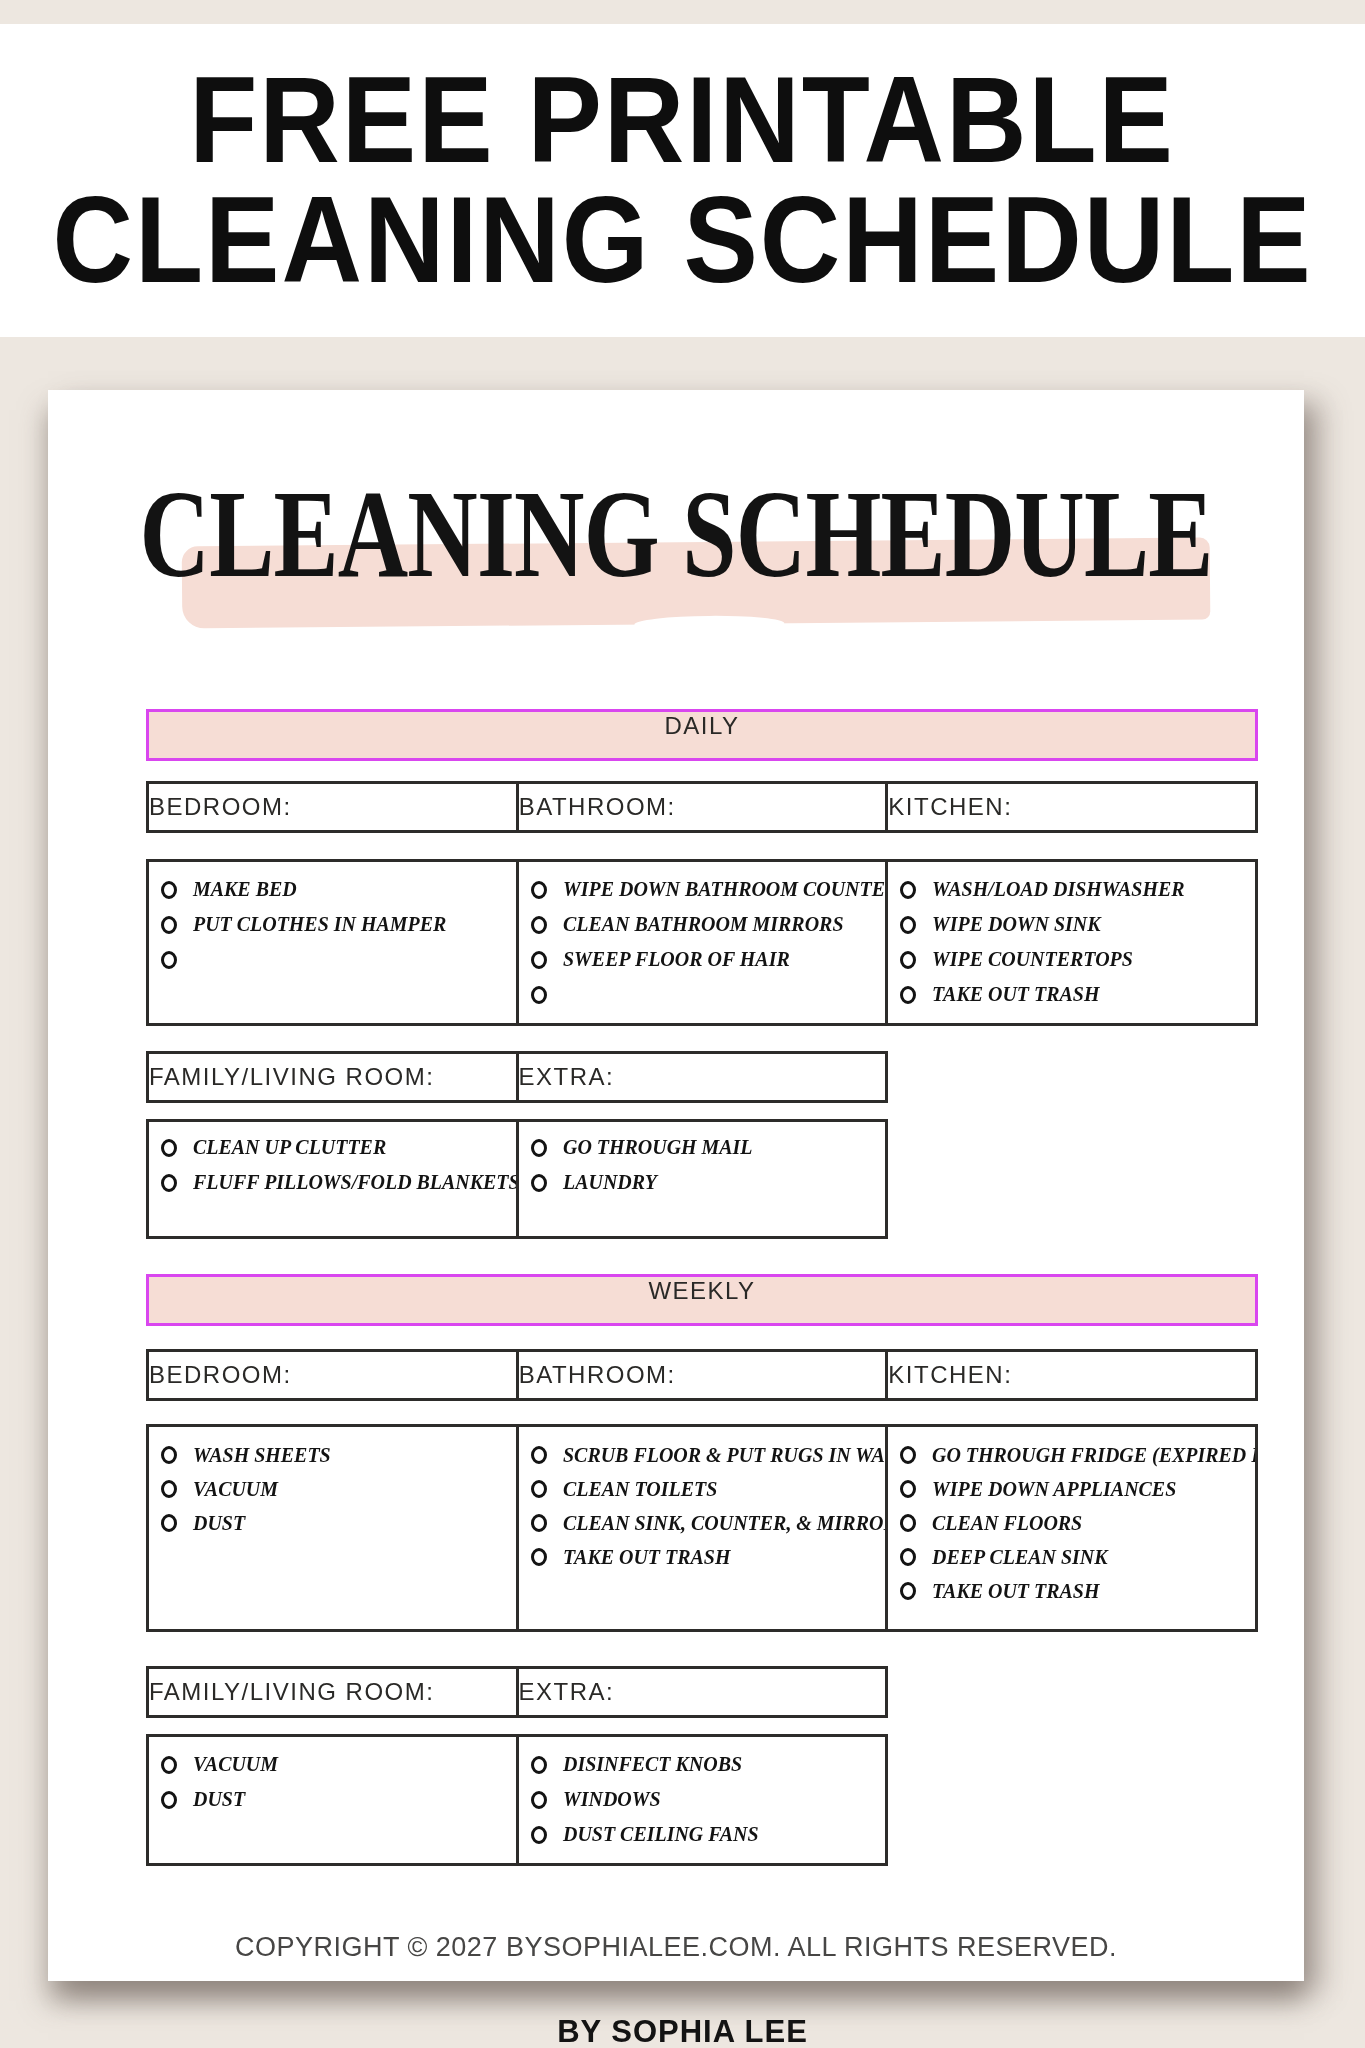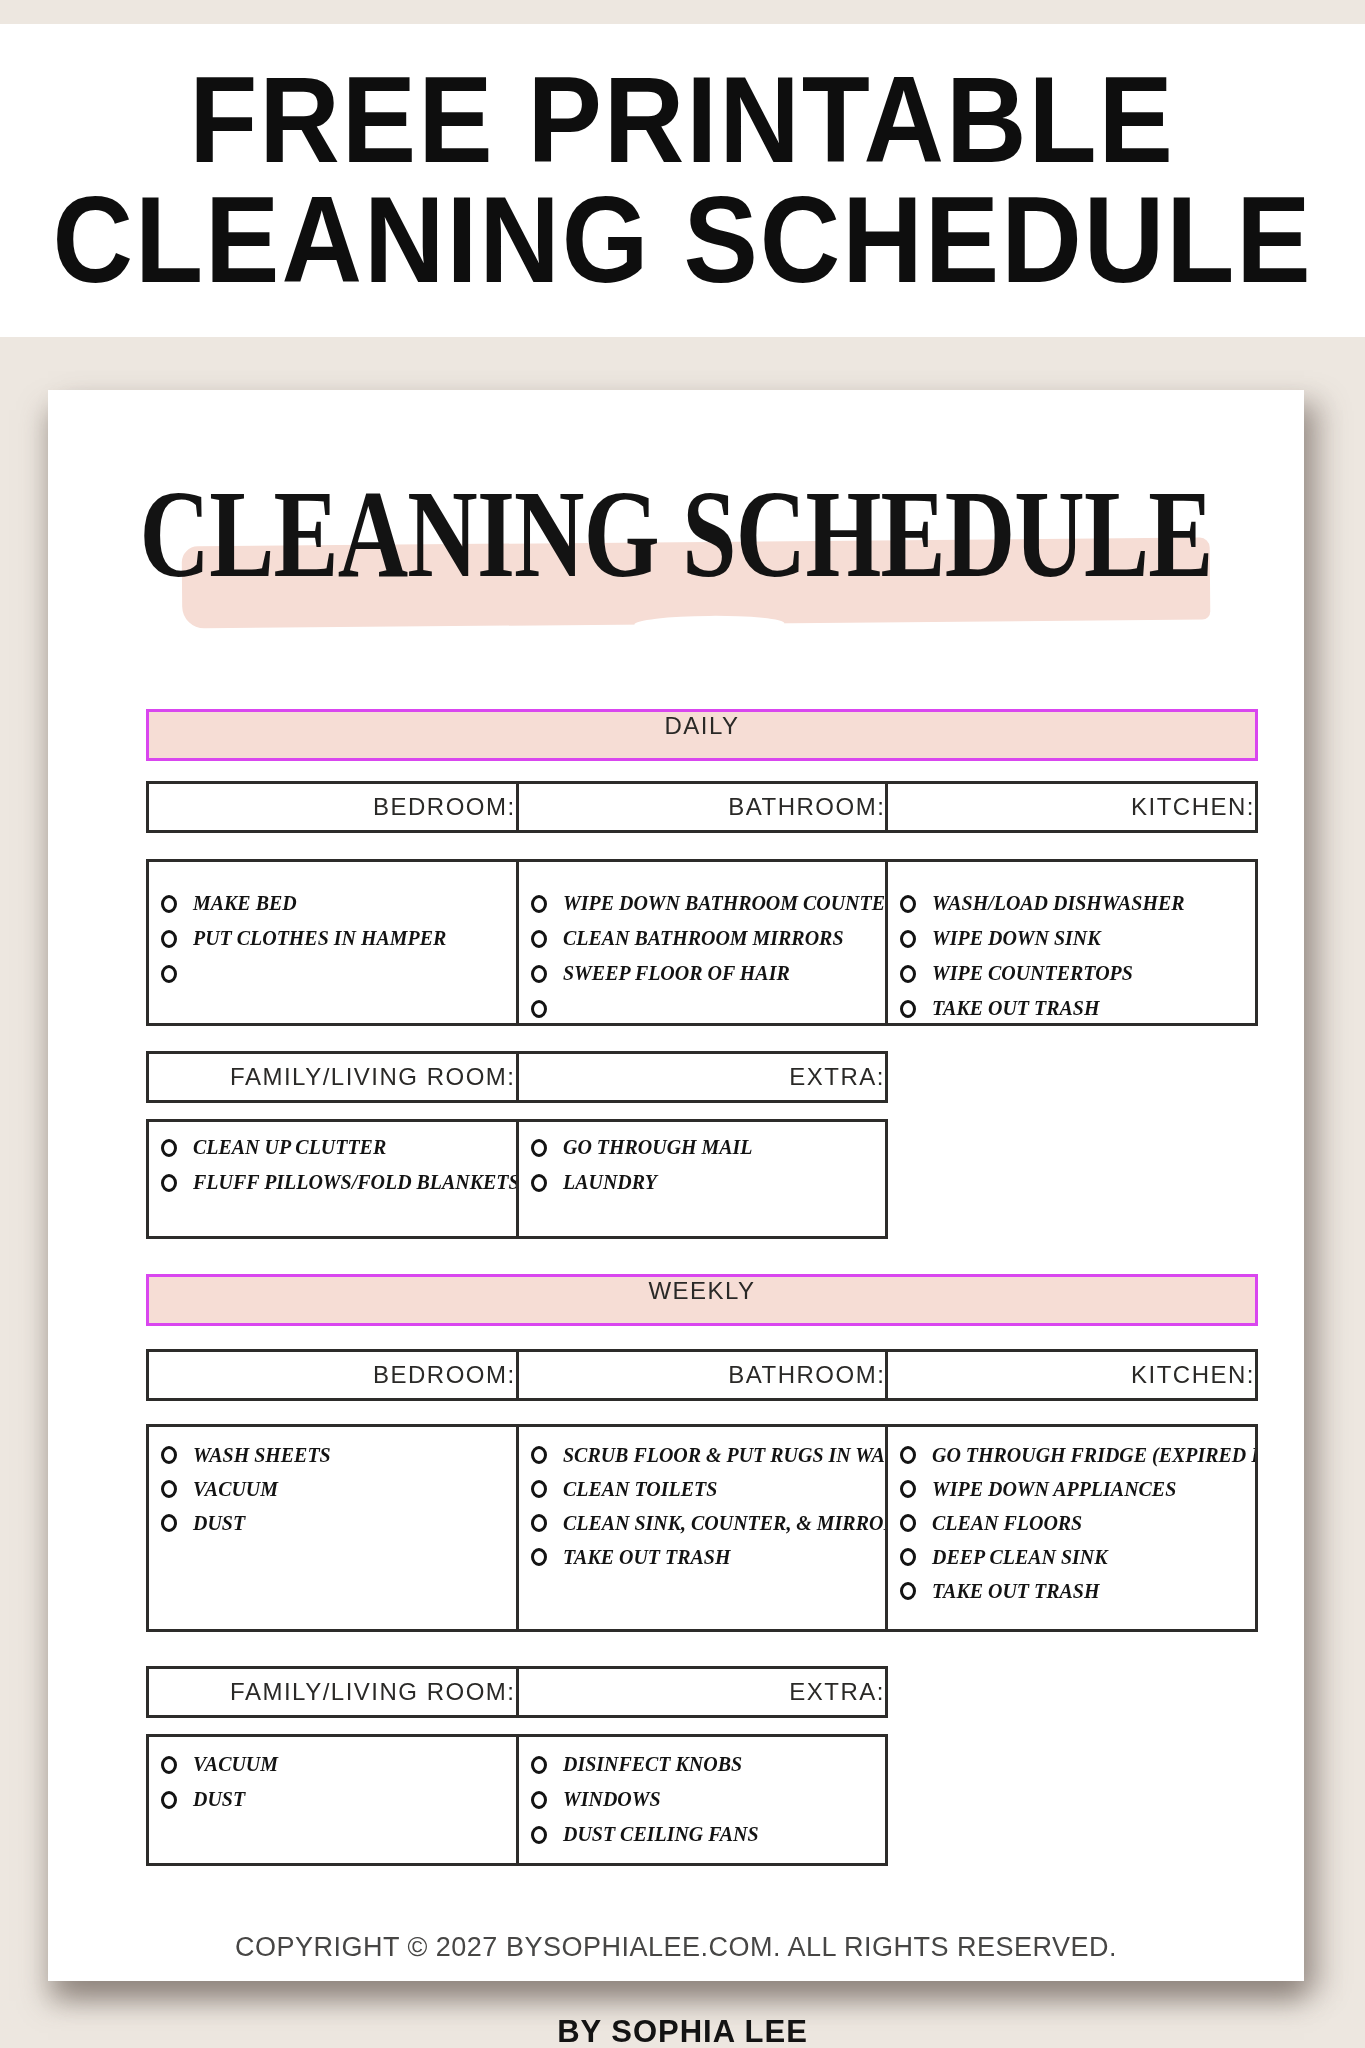--- a/index.html
+++ b/index.html
@@ -56,30 +56,30 @@
   .band.pink { background:#F6DDD5; }
   .label-sm {
     font-size:24px; letter-spacing:1.5px; color:#2A2927; white-space:nowrap;
   }
 
   .hdr-row { display:flex; height:52px; }
   .hdr-row.w3 { width:1112px; }
   .hdr-row.w2 { width:742px; }
   .hdr-cell {
     flex:1 1 0; border:3px solid #2D2C2A; box-sizing:border-box;
-    display:flex; align-items:center; justify-content:flex-end; background:#fff;
+    display:flex; align-items:center; justify-content:flex-start; background:#fff;
   }
   .hdr-cell + .hdr-cell { margin-left:-3px; }
 
   .chk-row-box {
     display:flex; border:3px solid #2D2C2A; background:#fff;
   }
   .chk-row-box.w3 { width:1112px; }
   .chk-row-box.w2 { width:742px; }
-  .chk-col { flex:1 1 0; box-sizing:border-box; padding:24px 6px 0 12px; overflow:hidden; }
+  .chk-col { flex:1 1 0; box-sizing:border-box; padding:10px 6px 0 12px; overflow:hidden; }
   .chk-col + .chk-col { border-left:3px solid #2D2C2A; }
 
   .check-row { display:flex; align-items:center; height:35px; }
   .check-circle {
     width:10px; height:12px; border:3px solid #131313; border-radius:50%;
     flex:0 0 auto; margin-right:16px;
   }
   .check-label {
     font-family:"Liberation Serif", serif; font-style:italic; font-weight:700;
     font-size:21px; color:#131313; white-space:nowrap;

